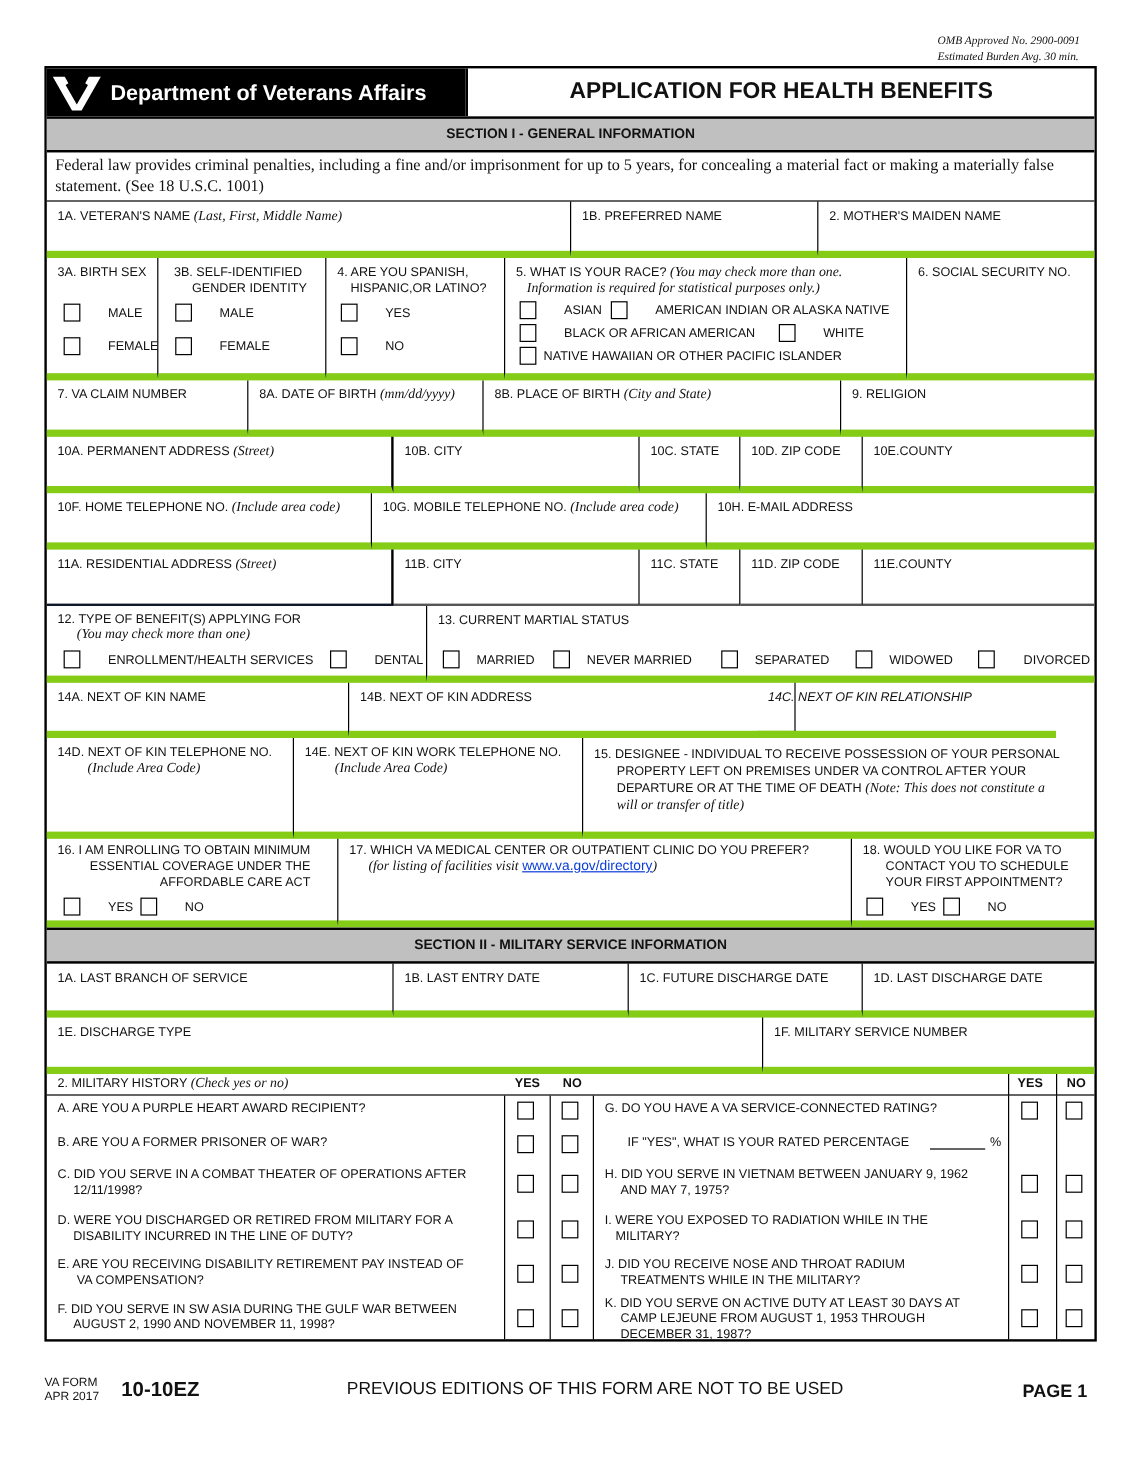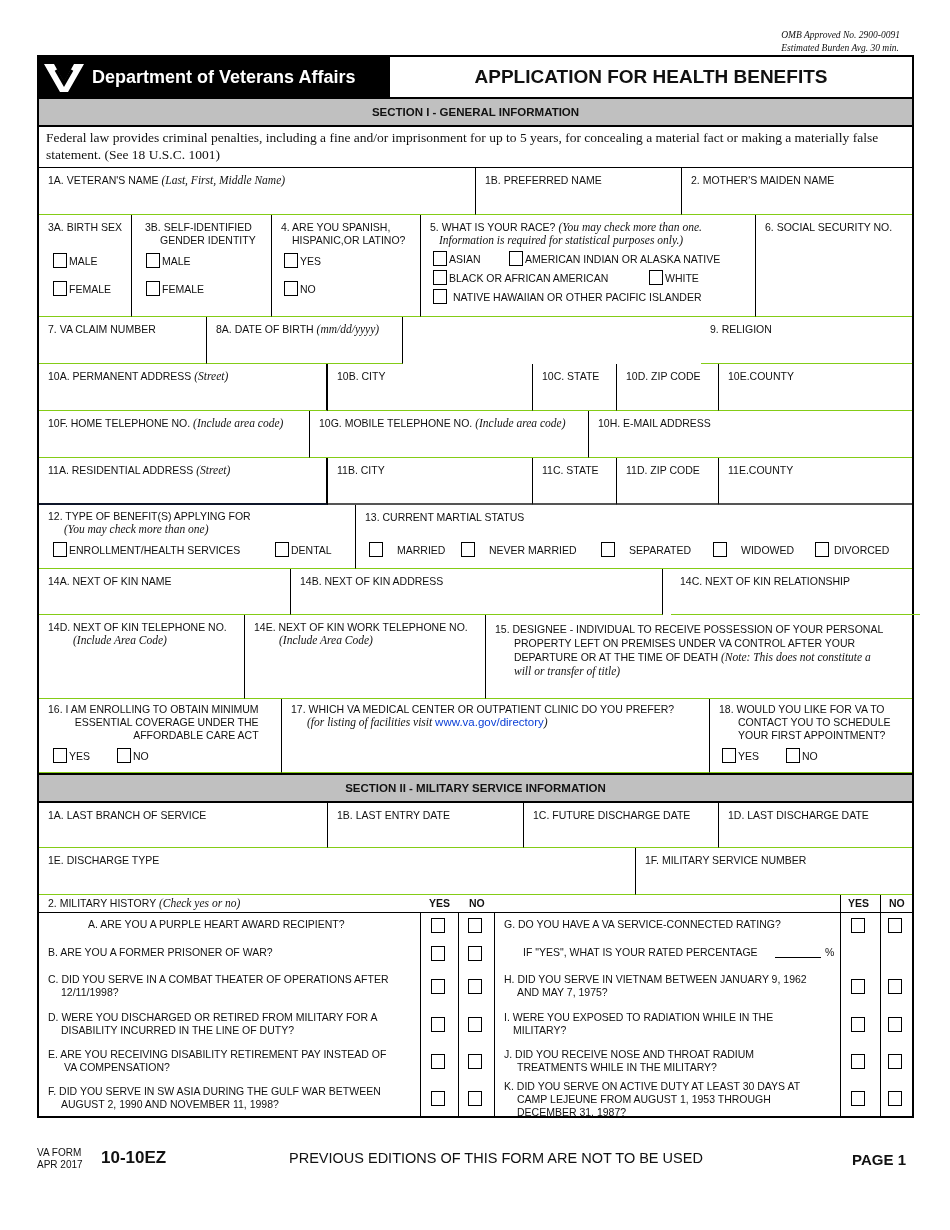--- a/index.html
+++ b/index.html
@@ -1,27 +1,27 @@
 <!DOCTYPE html>
 <html><head>
 <meta charset="utf-8">
 <style>
   * { box-sizing: border-box; margin: 0; padding: 0; }
   body { width: 950px; height: 1230px; background: #fff; position: relative; font-family: "Liberation Sans", sans-serif; color: #111; overflow: hidden; }
   .abs { position: absolute; }
   .omb { position: absolute; right: 50px; top: 29px; font-family: "Liberation Serif", serif; font-style: italic; font-size: 9.5px; line-height: 13px; text-align: left; }
   .frame { position: absolute; left: 37px; top: 55px; width: 877px; height: 1063px; border: 2px solid #000; }
-  .cell { position: absolute; border-right: 1px solid #000; border-bottom: 1px solid #84cc16; }
+  .cell { position: absolute; border-right: 1px solid #000; border-bottom: 6px solid #84cc16; }
   .lbl { position: absolute; font-size: 10.5px; line-height: 13px; left: 9px; top: 6px; white-space: nowrap; }
   .it { font-family: "Liberation Serif", serif; font-style: italic; font-size: 11.5px; }
   .cb { display: inline-block; width: 14px; height: 15px; border: 1px solid #000; background: #fff; vertical-align: middle; }
-  .opt { position: absolute; font-size: 10.5px; display: flex; align-items: center; gap: 2px; white-space: nowrap; }
+  .opt { position: absolute; font-size: 10.5px; display: flex; align-items: center; gap: 23px; white-space: nowrap; }
   .hdr-bar { position: absolute; left: 0; width: 873px; background: #c0c0c0; text-align: center; font-weight: bold; font-size: 11.5px; border-top: 2px solid #000; border-bottom: 2px solid #000; }
   .q { position: absolute; font-size: 10.5px; line-height: 13px; }
-  .link { color: #0a3ed6; font-family: "Liberation Sans", sans-serif; font-style: normal; }
+  .link { color: #0a3ed6; text-decoration: underline; font-family: "Liberation Sans", sans-serif; font-style: normal; }
 </style>
 </head>
 <body>
 
 <div class="omb">
   <div>OMB Approved No. 2900-0091</div>
   <div>Estimated Burden Avg. 30 min.</div>
 </div>
 
 <div class="frame">
@@ -108,20 +108,23 @@
   <div class="cell" style="left:717px;top:158px;width:156px;height:102px;border-right:none;">
     <span class="lbl">6. SOCIAL SECURITY NO.</span>
   </div>
 
   <div class="cell" style="left:0;top:260px;width:168px;height:47px;">
     <span class="lbl">7. VA CLAIM NUMBER</span>
   </div>
   <div class="cell" style="left:168px;top:260px;width:196px;height:47px;">
     <span class="lbl"><span>8A. DATE OF BIRTH</span> <span class="it">(mm/dd/yyyy)</span></span>
   </div>
+  <div class="cell" style="left:364px;top:260px;width:298px;height:47px;">
+    <span class="lbl"><span>8B. PLACE OF BIRTH</span> <span class="it">(City and State)</span></span>
+  </div>
   <div class="cell" style="left:662px;top:260px;width:211px;height:47px;border-right:none;">
     <span class="lbl">9. RELIGION</span>
   </div>
 
   <div class="cell" style="left:0;top:307px;width:289px;height:47px;border-right:2px solid #000;">
     <span class="lbl"><span>10A. PERMANENT ADDRESS</span> <span class="it">(Street)</span></span>
   </div>
   <div class="cell" style="left:289px;top:307px;width:205px;height:47px;">
     <span class="lbl">10B. CITY</span>
   </div>
@@ -183,33 +186,33 @@
         <span>NEVER MARRIED</span>
       </label>
     <label class="opt" style="left:245px;top:37px;gap:14px;">
         <span class="cb"></span>
         <span>SEPARATED</span>
       </label>
     <label class="opt" style="left:357px;top:37px;gap:14px;">
         <span class="cb"></span>
         <span>WIDOWED</span>
       </label>
-    <label class="opt" style="left:459px;top:37px;gap:5px;">
+    <label class="opt" style="left:459px;top:37px;gap:24px;">
         <span class="cb"></span>
         <span>DIVORCED</span>
       </label>
   </div>
 
   <div class="cell" style="left:0;top:512px;width:252px;height:46px;">
     <span class="lbl">14A. NEXT OF KIN NAME</span>
   </div>
   <div class="cell" style="left:252px;top:512px;width:372px;height:46px;">
     <span class="lbl">14B. NEXT OF KIN ADDRESS</span>
   </div>
-  <div class="cell" style="left:632px;top:512px;width:249px;height:46px;border-right:none;">
+  <div class="cell" style="left:592px;top:512px;width:249px;height:46px;border-right:none;font-style:italic;">
     <span class="lbl">14C. NEXT OF KIN RELATIONSHIP</span>
   </div>
 
   <div class="cell" style="left:0;top:558px;width:206px;height:84px;">
     <span class="lbl"><span>14D. NEXT OF KIN TELEPHONE NO.</span><br><span class="it" style="padding-left:25px">(Include Area Code)</span></span>
   </div>
   <div class="cell" style="left:206px;top:558px;width:241px;height:84px;">
     <span class="lbl"><span>14E. NEXT OF KIN WORK TELEPHONE NO.</span><br><span class="it" style="padding-left:25px">(Include Area Code)</span></span>
   </div>
   <div class="cell" style="left:447px;top:558px;width:426px;height:84px;border-right:none;">
@@ -275,21 +278,21 @@
   </div>
 
   <div class="abs" style="left:0;top:856px;width:873px;height:203px;">
     <span class="abs" style="left:381px;top:0;height:203px;border-left:1px solid #000;"></span>
     <span class="abs" style="left:419px;top:0;height:203px;border-left:1px solid #000;"></span>
     <span class="abs" style="left:455px;top:0;height:203px;border-left:1px solid #000;"></span>
     <span class="abs" style="left:801px;top:0;height:203px;border-left:1px solid #000;"></span>
     <span class="abs" style="left:841px;top:0;height:203px;border-left:1px solid #000;"></span>
 
     <div class="abs" style="left:0;top:0;width:873px;height:0;">
-      <span class="q" style="left:9px;top:5px;margin-left:40px;">A. ARE YOU A PURPLE HEART AWARD RECIPIENT?</span>
+      <span class="q" style="left:9px;top:5px;">A. ARE YOU A PURPLE HEART AWARD RECIPIENT?</span>
       <span class="cb abs" style="left:392px;top:5px;"></span>
       <span class="cb abs" style="left:429px;top:5px;"></span>
     </div>
     <div class="abs" style="left:0;top:28px;width:873px;height:0;">
       <span class="q" style="left:9px;top:5px;">B. ARE YOU A FORMER PRISONER OF WAR?</span>
       <span class="cb abs" style="left:392px;top:5px;"></span>
       <span class="cb abs" style="left:429px;top:5px;"></span>
     </div>
     <div class="abs" style="left:0;top:56px;width:873px;height:0;">
       <span class="q" style="left:9px;top:4px;"><span>C. DID YOU SERVE IN A COMBAT THEATER OF OPERATIONS AFTER</span><br><span style="padding-left:13px">12/11/1998?</span></span>

